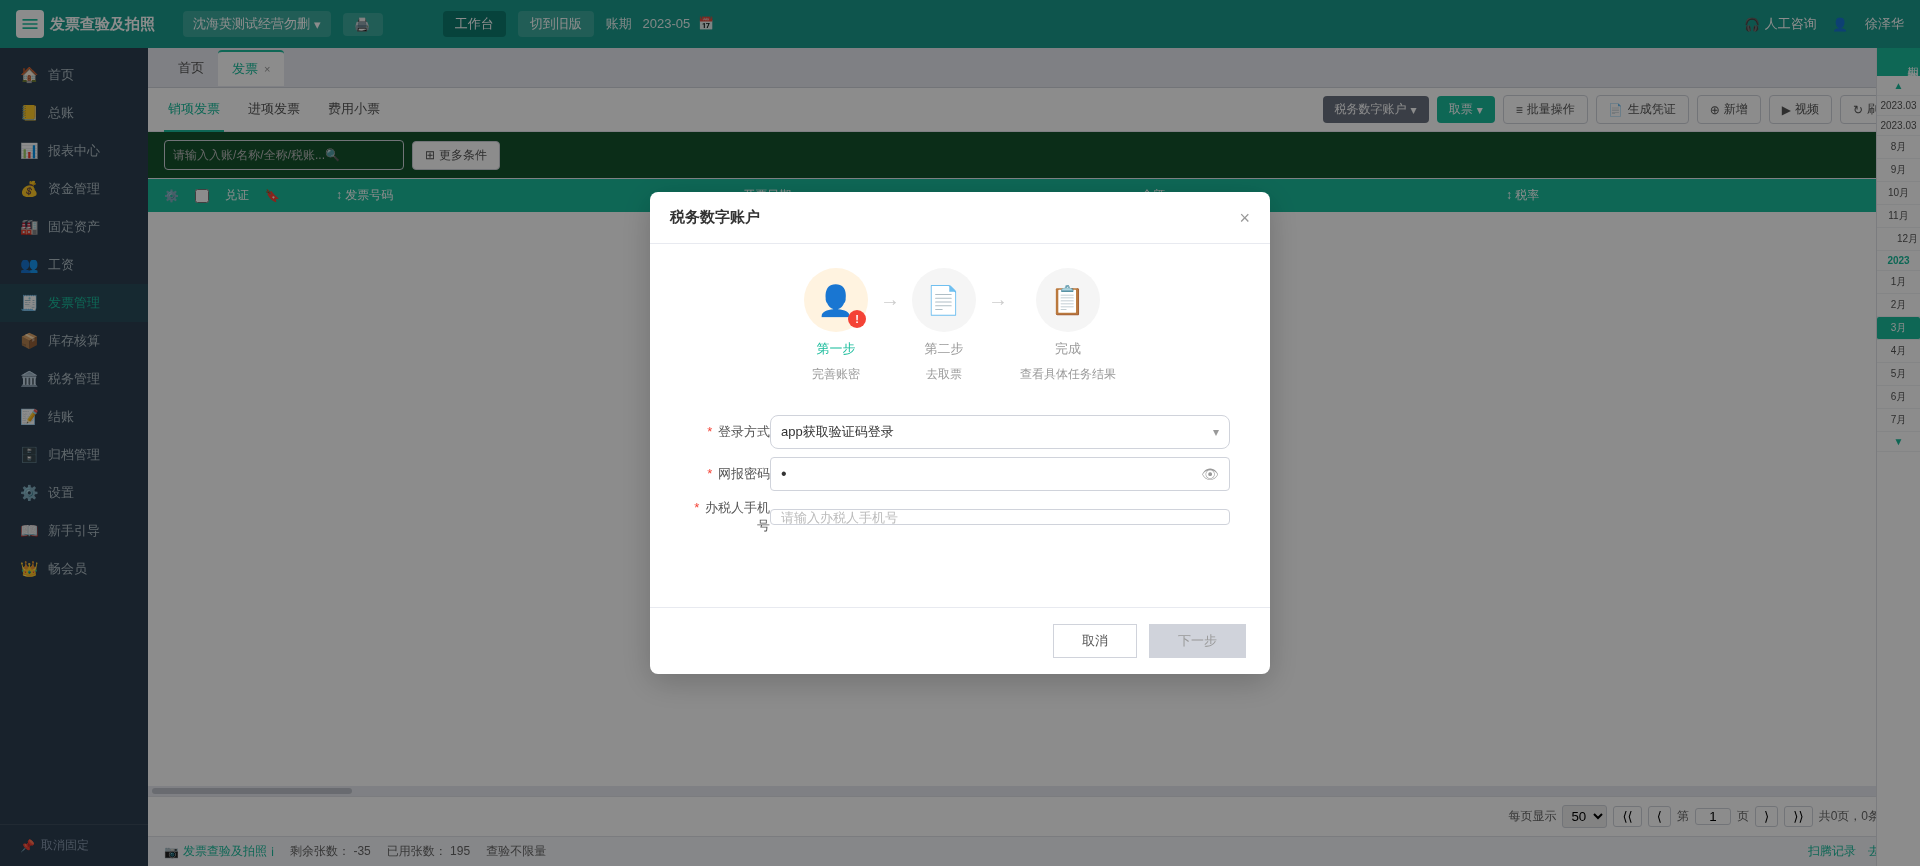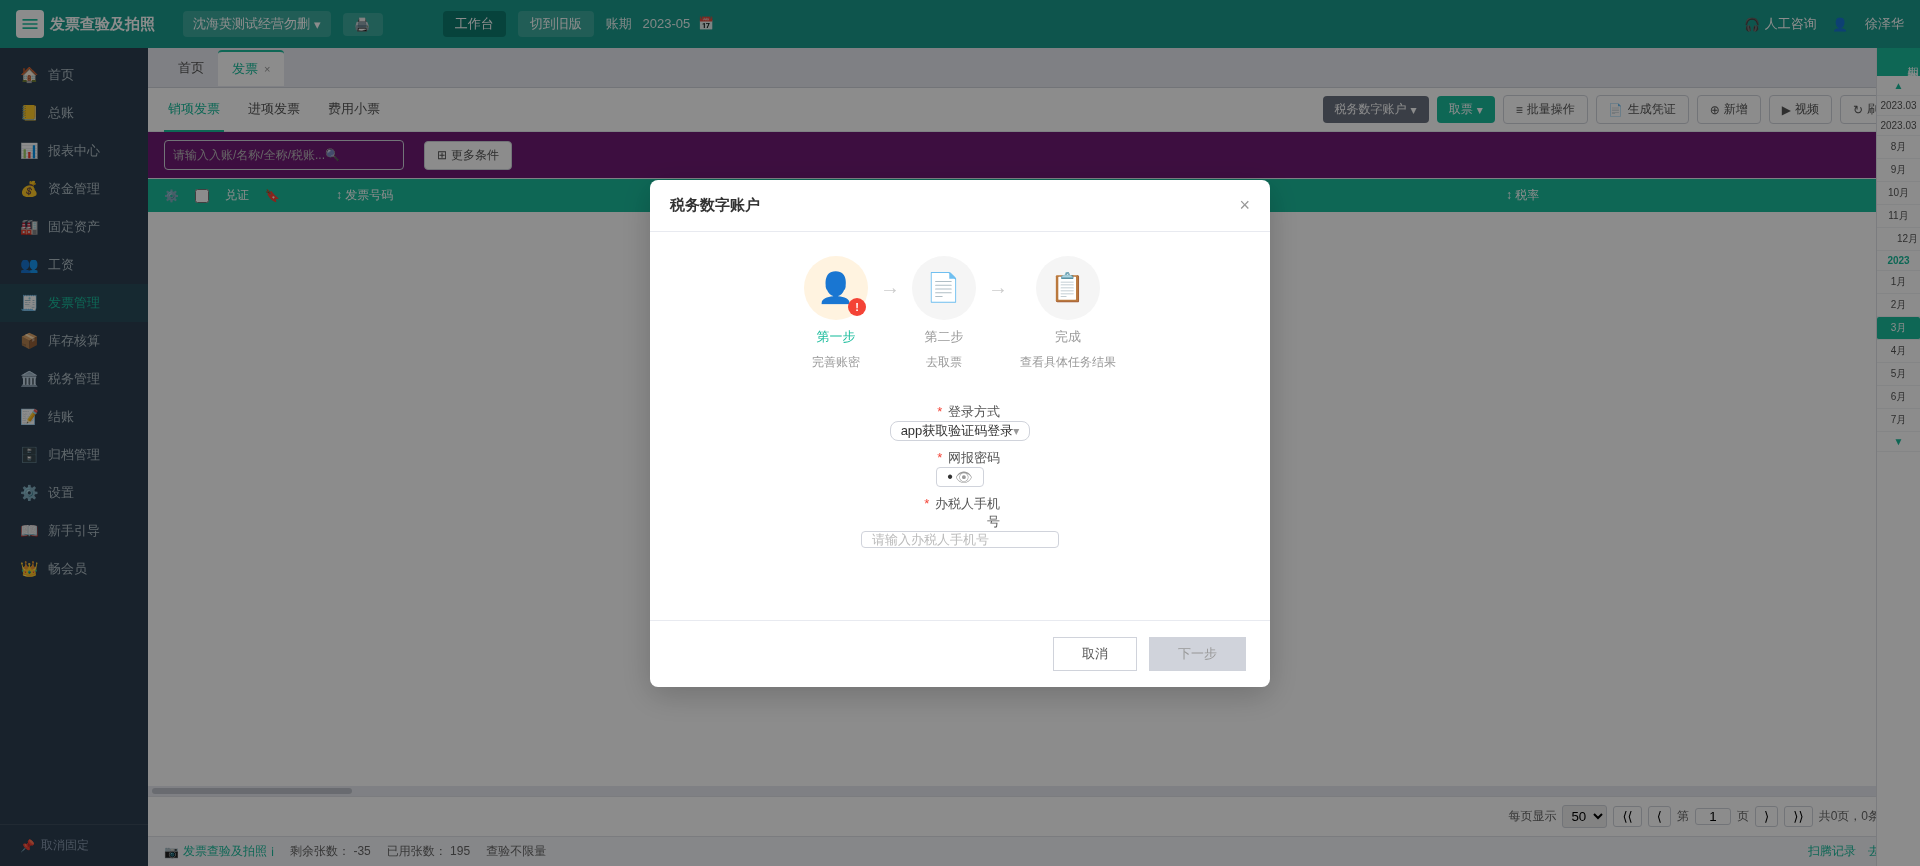--- a/index.html
+++ b/index.html
@@ -152,21 +152,21 @@
     .step-label { font-size: 13px; color: #1abc9c; font-weight: 500; }
     .step-label.inactive { color: #999; }
     .step-sub { font-size: 12px; color: #999; }
     .step-arrow {
       margin-top: 20px; margin-left: 12px; margin-right: 12px;
       color: #ccc; font-size: 20px;
     }
 
     
     .form-row {
-      display: flex; align-items: center; margin-bottom: 8px;  flex-direction: column;
+      display: flex; align-items: center; margin-bottom: 8px; 
     }
     .form-label {
       width: 80px; text-align: right; font-size: 13px; color: #555;
       flex-shrink: 0;
     }
     .form-label .required { color: #f44336; margin-right: 2px; }
     .form-control {
       flex: 1; height: 34px; border: 1px solid #d0d3db;
       border-radius: 4px; padding: 0 10px; font-size: 13px;
       display: flex; align-items: center; justify-content: space-between;
@@ -351,21 +351,21 @@
         <span>▶</span>
         <span>视频</span>
       </button>
       <button class="toolbar-btn">
         <span>↻</span>
         <span>刷新</span>
       </button>
     </div>
   </div>
 
-  <div style="background:#701a75; padding:8px 16px; display:flex; align-items:center; gap:20px; border-bottom:1px solid #e8eaf0;">
+  <div style="background:#14532d; padding:8px 16px; display:flex; align-items:center; gap:8px; border-bottom:1px solid #e8eaf0;">
     <div class="search-input">
       <span style="color:#bbb; font-size:12px;">请输入入账/名称/全称/税账...</span>
       <span style="color:#999; cursor:pointer;">🔍</span>
     </div>
     <button class="toolbar-btn">
       <span>⊞</span>
       <span>更多条件</span>
     </button>
   </div>
 

